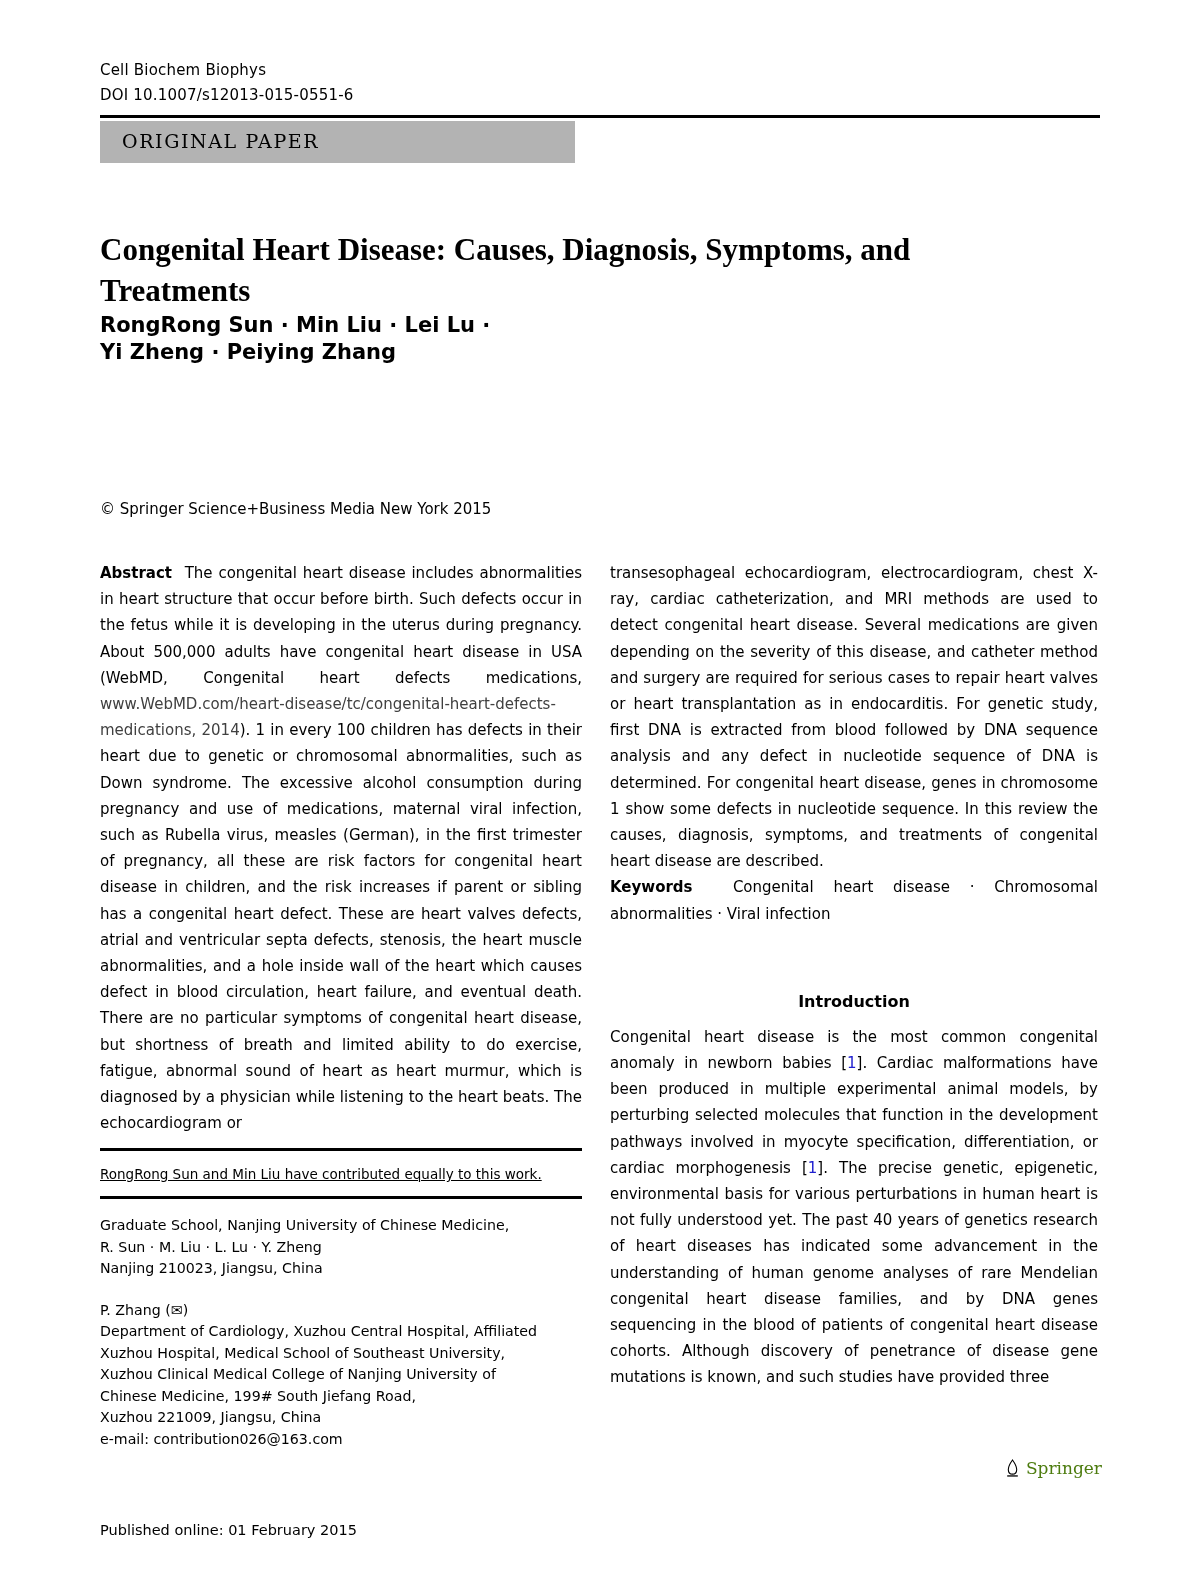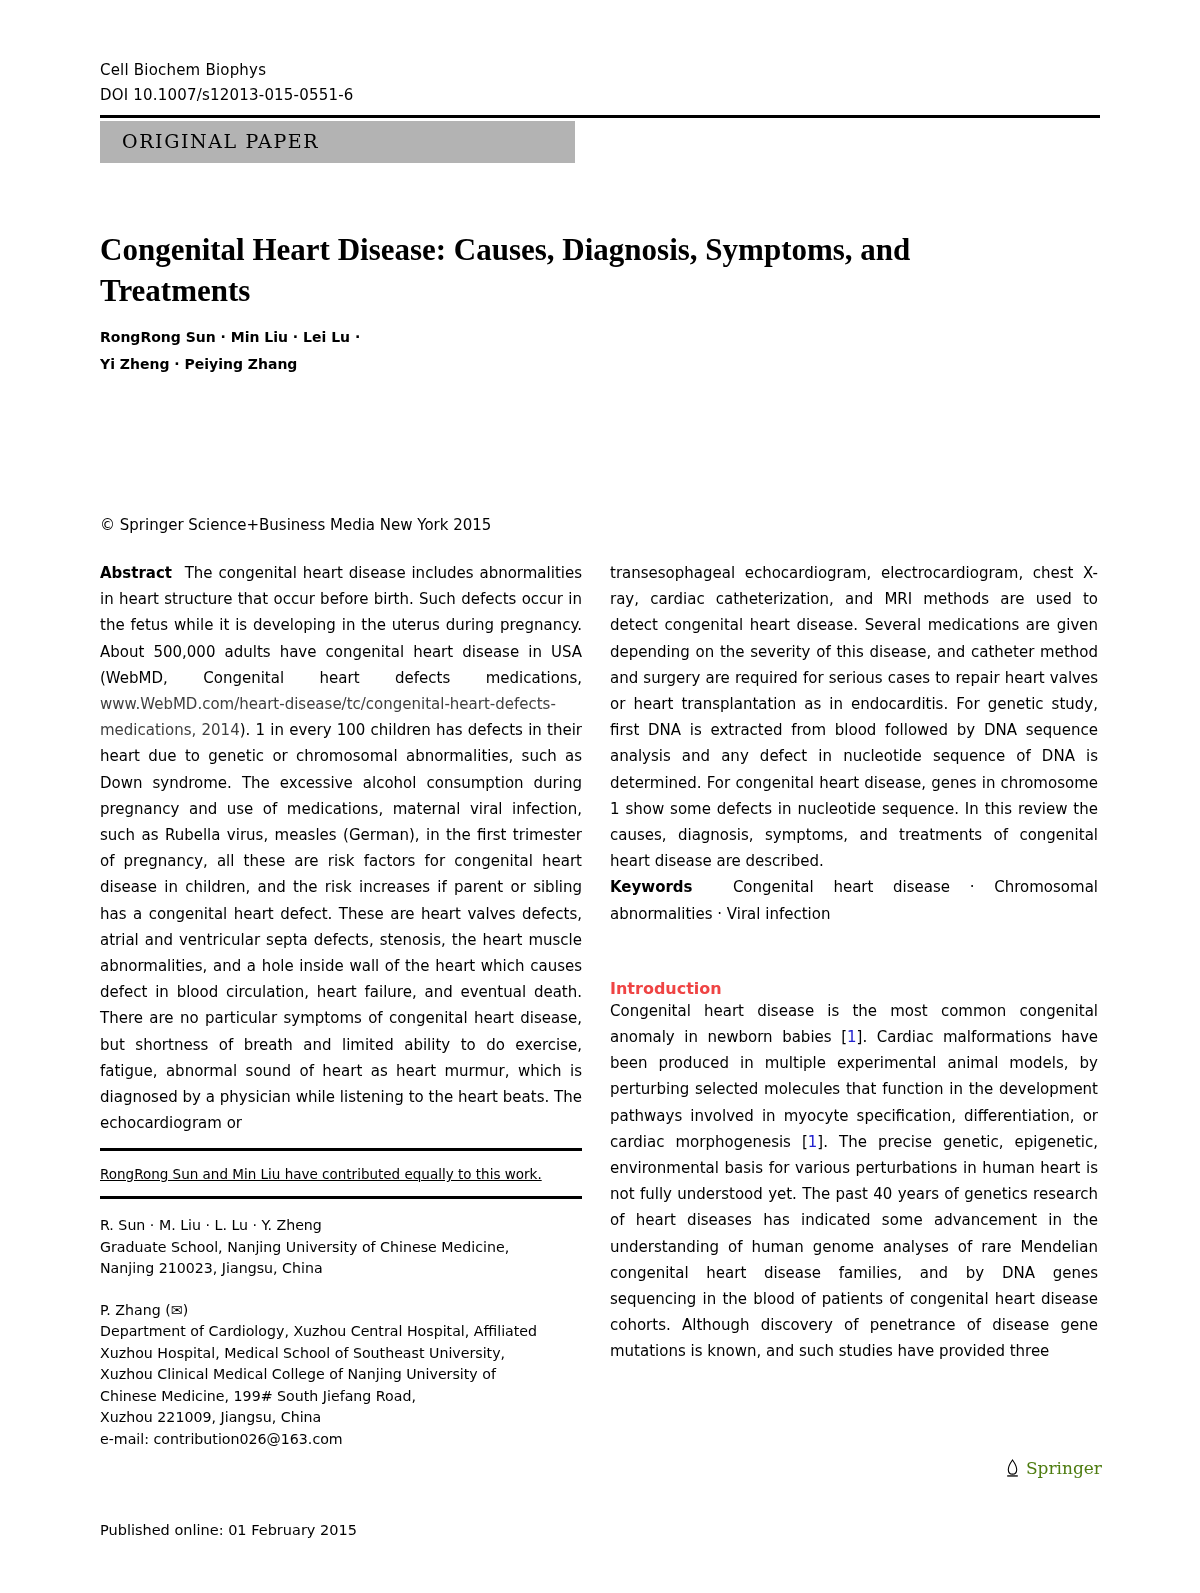--- a/index.html
+++ b/index.html
@@ -71,35 +71,33 @@
   }
 
   
   .authors {
     position: absolute;
     left: 100px;
     top: 312px;
     width: 600px;
     font-family: "DejaVu Sans", sans-serif;
     font-weight: bold;
-    font-size: 14px;
+    font-size: 21px;
     line-height: 27px;
     color: #000;
-    margin-top: 12px;
   }
 
   
   .copyright {
     position: absolute;
     left: 100px;
     top: 500px;
     font-family: "DejaVu Sans", sans-serif;
     font-size: 15px;
     color: #000;
-    margin-top: 16px;
   }
 
   
   .col-left {
     position: absolute;
     left: 100px;
     top: 560px;
     width: 482px;
   }
   .col-right {
@@ -130,26 +128,27 @@
   }
   .cite {
     color: #2020cf;
   }
 
   .keywords {
     margin-top: 25px;
   }
 
   .section-head {
-    margin: 0;
+    margin: 13px;
     padding-top: 52px;
     font-family: "DejaVu Sans", sans-serif;
     font-weight: bold;
     font-size: 16px;
-    color: #ef4444;
+    color: #000000;
+    text-align: center;
   }
   .section-body {
     margin-top: 22px;
   }
 
   
   .footnote-block {
     position: absolute;
     left: 100px;
     top: 1148px;
@@ -249,22 +248,22 @@
 
     <p class="body section-body"><span>Congenital heart disease is the most common congenital anomaly in newborn babies [</span><span class="cite">1</span><span>]. Cardiac malformations have been produced in multiple experimental animal models, by perturbing selected molecules that function in the development pathways involved in myocyte specification, differentiation, or cardiac morphogenesis [</span><span class="cite">1</span><span>]. The precise genetic, epigenetic, environmental basis for various perturbations in human heart is not fully understood yet. The past 40 years of genetics research of heart diseases has indicated some advancement in the understanding of human genome analyses of rare Mendelian congenital heart disease families, and by DNA genes sequencing in the blood of patients of congenital heart disease cohorts. Although discovery of penetrance of disease gene mutations is known, and such studies have provided three</span></p>
   </div>
 
   <div class="footnote-block">
     <div class="fn-rule-top"></div>
     <div class="fn-equal">RongRong Sun and Min Liu have contributed equally to this work.</div>
     <div class="fn-rule-mid"></div>
 
     <div class="affil">
+      <div>Graduate School, Nanjing University of Chinese Medicine,</div>
       <div>R. Sun · M. Liu · L. Lu · Y. Zheng</div>
-      <div>Graduate School, Nanjing University of Chinese Medicine,</div>
       <div>Nanjing 210023, Jiangsu, China</div>
     </div>
 
     <div class="affil-gap"></div>
 
     <div class="affil">
       <div>P. Zhang (✉)</div>
       <div>Department of Cardiology, Xuzhou Central Hospital, Affiliated</div>
       <div>Xuzhou Hospital, Medical School of Southeast University,</div>
       <div>Xuzhou Clinical Medical College of Nanjing University of</div>

